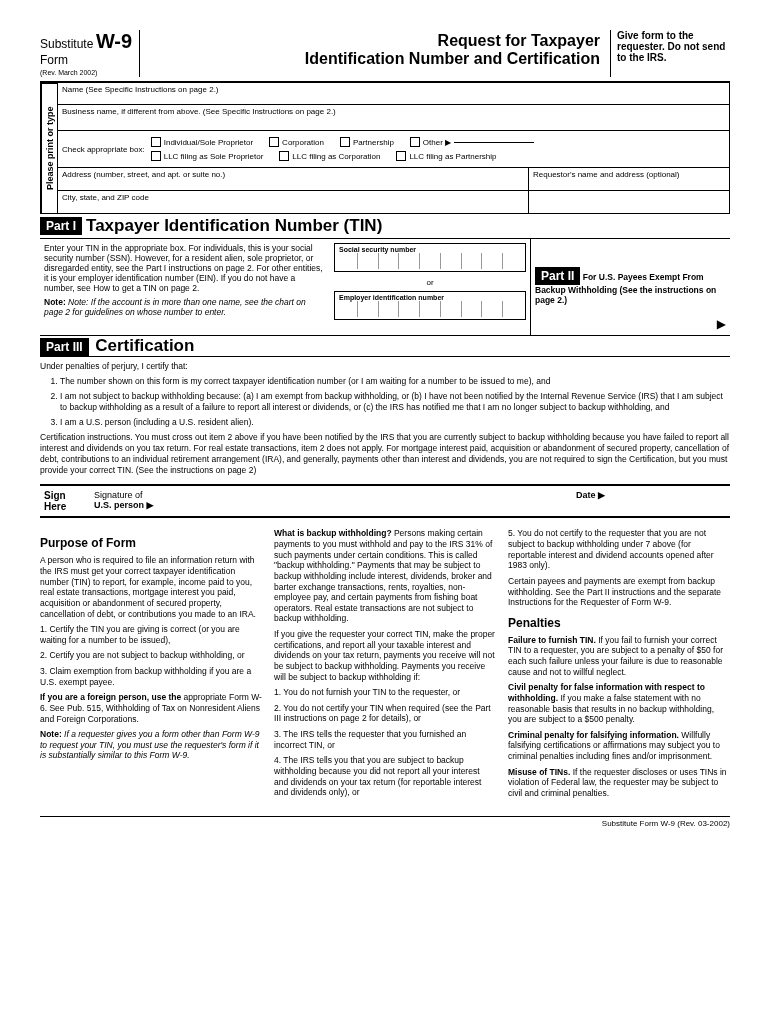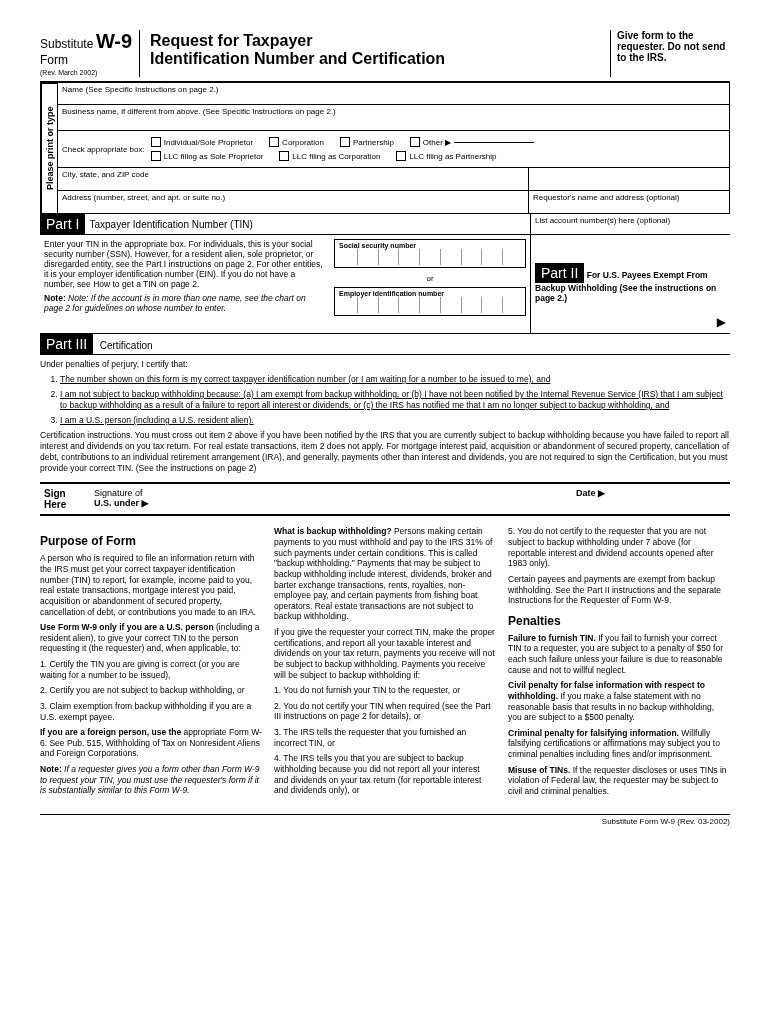--- a/index.html
+++ b/index.html
@@ -2,49 +2,49 @@
 <html><head>
 <meta charset="utf-8">
 <style>
   * { box-sizing: border-box; margin: 0; padding: 0; }
   body { font-family: Arial, Helvetica, sans-serif; font-size: 9px; background: #fff; width: 770px; padding: 30px 40px; }
   .header-row { display: flex; border-bottom: 2px solid #000; padding-bottom: 4px; margin-bottom: 0; }
   .header-left { width: 100px; border-right: 1px solid #000; padding-right: 6px; }
   .header-left .sub { font-size: 12px; }
   .header-left .w9 { font-size: 20px; font-weight: bold; display: inline-block; margin-left: 0; }
   .header-left .rev { font-size: 7px; }
-  .header-center { flex: 1; text-align: left; padding: 2px 10px; }
+  .header-center { flex: 1; text-align: right; padding: 2px 10px; }
   .header-center .title1 { font-size: 16px; font-weight: bold; }
   .header-center .title2 { font-size: 16px; font-weight: bold; }
   .header-right { width: 120px; border-left: 1px solid #000; padding-left: 6px; font-size: 10px; font-weight: bold; }
   .field-row { border: 1px solid #000; border-top: none; padding: 2px 4px; min-height: 22px; font-size: 8px; }
   .field-row-tall { min-height: 26px; }
   .info-block { display: flex; border-left: 1px solid #000; }
   .rotate-label { writing-mode: vertical-rl; transform: rotate(180deg); font-size: 9px; font-weight: bold; padding: 4px 1px; border-right: 1px solid #000; border-top: 1px solid #000; border-bottom: 1px solid #000; text-align: center; width: 16px; display: flex; align-items: center; justify-content: center; }
   .info-content { flex: 1; }
   .checkbox-row { display: flex; align-items: center; gap: 6px; padding: 6px 4px; border: 1px solid #000; border-top: none; font-size: 8px; }
   .checkbox-group { display: flex; align-items: center; gap: 3px; }
   .cbox { width: 10px; height: 10px; border: 1px solid #000; display: inline-block; }
   .addr-row { display: flex; border: 1px solid #000; border-top: none; }
   .addr-left { flex: 1; padding: 2px 4px; border-right: 1px solid #000; min-height: 22px; font-size: 8px; }
   .addr-right { width: 200px; padding: 2px 4px; font-size: 8px; }
-  .part-header { background: #000; color: #fff; font-weight: normal; padding: 2px 6px; font-size: 14px; display: inline-block; }
-  .part-title { font-weight: normal; font-size: 10px; padding: 2px 4px; }
+  .part-header { background: #000; color: #fff; font-weight: bold; padding: 2px 6px; font-size: 12px; display: inline-block; }
+  .part-title { font-weight: bold; font-size: 17px; padding: 2px 4px; }
   .tin-section { display: flex; border-bottom: 1px solid #000; }
   .tin-left { flex: 1; padding: 4px; font-size: 8.5px; }
   .tin-middle { width: 200px; padding: 4px; text-align: center; }
   .tin-right { width: 200px; padding: 4px; font-size: 8.5px; border-left: 1px solid #000; }
   .number-box { border: 1px solid #000; padding: 2px; margin-bottom: 6px; }
   .number-box-label { font-size: 7px; font-weight: bold; text-align: left; padding-left: 2px; }
   .number-cells { display: flex; height: 16px; }
   .number-cell { flex: 1; border-right: 1px solid #999; }
   .number-cell:last-child { border-right: none; }
   .or-text { font-size: 8px; margin: 4px 0; }
   .cert-section { padding: 4px 0; font-size: 8.5px; line-height: 1.3; }
-  .cert-section ol { padding-left: 20px; margin: 4px 0; text-decoration: underline; }
+  .cert-section ol { padding-left: 20px; margin: 4px 0; }
   .cert-section li { margin-bottom: 4px; }
   .cert-inst { margin-top: 1px; }
   .sign-row { display: flex; border-top: 2px solid #000; border-bottom: 2px solid #000; padding: 4px; margin-top: 4px; }
   .sign-left { width: 50px; font-weight: bold; font-size: 10px; }
   .sign-mid { flex: 1; font-size: 9px; }
   .sign-date { width: 150px; font-size: 9px; font-weight: bold; }
   .columns { display: flex; gap: 12px; margin-top: 10px; font-size: 8.5px; line-height: 1.25; }
   .col { flex: 1; }
   .col h3 { font-size: 12px; font-weight: bold; margin-bottom: 4px; margin-top: 8px; }
   .col p { margin-bottom: 5px; }
@@ -108,36 +108,35 @@
               <span>LLC filing as Corporation</span>
             </div>
           <div class="checkbox-group">
               <span class="cbox"></span>
               <span>LLC filing as Partnership</span>
             </div>
         </div>
       </div>
     </div>
     <div class="addr-row">
+      <div class="addr-left">Address (number, street, and apt. or suite no.)</div>
+      <div class="addr-right" style="border-bottom:none">Requestor's name and address (optional)</div>
+    </div>
+    <div class="addr-row">
       <div class="addr-left">City, state, and ZIP code</div>
       <div class="addr-right"></div>
-    </div>
-    <div class="addr-row">
-      <div class="addr-left">Address (number, street, and apt. or suite no.)</div>
-      <div class="addr-right" style="border-bottom:none">Requestor's name and address (optional)</div>
     </div>
   </div>
 </div>
 
 <div class="part-line">
   <div class="part-line-main">
     <span class="part-header">Part I</span>
     <span class="part-title">Taxpayer Identification Number (TIN)</span>
   </div>
-  <div class="list-acct">List account number(s) here (optional)</div>
 </div>
 
 <div class="tin-section">
   <div class="tin-left">
     <span>Enter your TIN in the appropriate box.  For individuals, this is your social security number (SSN).  However, for a resident alien, sole proprietor, or disregarded entity, see the Part I instructions on page 2.  For other entities, it is your employer identification number (EIN).  If you do not have a number, see How to get a TIN on page 2.</span>
     <div style="margin-top:4px"><b>Note:</b> <i style="font-style:italic">Note:  If the account is in more than one name, see the chart on page 2 for guidelines on whose number to enter.</i></div>
   </div>
   <div class="tin-middle">
     <div class="number-box">
       <div class="number-box-label">Social security number</div>
@@ -191,30 +190,29 @@
   </ol>
   <div class="cert-inst">Certification instructions. You must cross out item 2 above if you have been notified by the IRS that you are currently subject to backup withholding because you have failed to report all interest and dividends on you tax return.  For real estate transactions, item 2 does not apply. For mortgage interest paid, acquisition or abandonment of secured property, cancellation of debt, contributions to an individual retirement arrangement (IRA), and generally, payments other than interest and dividends, you are not required to sign the Certification, but you must provide your correct TIN. (See the instructions on page 2)</div>
 </div>
 
 <div class="sign-row">
   <div class="sign-left">
     <span>Sign</span><br><span>Here</span>
   </div>
   <div class="sign-mid">
     <span>Signature of</span><br>
-    <b>U.S. under ▶</b>
+    <b>U.S. person ▶</b>
   </div>
   <div class="sign-date">Date ▶</div>
 </div>
 
 <div class="columns">
   <div class="col">
     <h3>Purpose of Form</h3>
     <p>A person who is required to file an information return with the IRS must get your correct taxpayer identification number (TIN) to report, for example, income paid to you, real estate transactions, mortgage interest you paid, acquisition or abandonment of secured property, cancellation of debt, or contributions you made to an IRA.</p>
-    <p><b>Use Form W-9 only if you are a U.S. person</b><span> (including a resident alien), to give your correct TIN to the person requesting it (the requester) and, when applicable, to:</span></p>
     <p>1.  Certify the TIN you are giving is correct (or you are waiting for a number to be issued),</p>
     <p>2.  Certify you are not subject to backup withholding, or</p>
     <p>3.  Claim exemption from backup withholding if you are a U.S. exempt payee.</p>
     <p><b>If you are a foreign person, use the</b><span> appropriate Form W-6. See Pub. 515, Withholding of Tax on Nonresident Aliens and Foreign Corporations.</span></p>
     <p><b>Note:</b><i style="font-style:italic"> If a requester gives you a form other than Form W-9 to request your TIN, you must use the requester's form if it is substantially similar to this Form W-9.</i></p>
   </div>
   <div class="col">
     <p><b>What is backup withholding?</b><span> Persons making certain payments to you must withhold and pay to the IRS 31% of such payments under certain conditions. This is called "backup withholding." Payments that may be subject to backup withholding include interest, dividends, broker and barter exchange transactions, rents, royalties, non-employee pay, and certain payments from fishing boat operators. Real estate transactions are not subject to backup withholding.</span></p>
     <p>If you give the requester your correct TIN, make the proper certifications, and report all your taxable interest and dividends on your tax return, payments you receive will not be subject to backup withholding. Payments you receive will be subject to backup withholding if:</p>
     <p>1.  You do not furnish your TIN to the requester, or</p>

